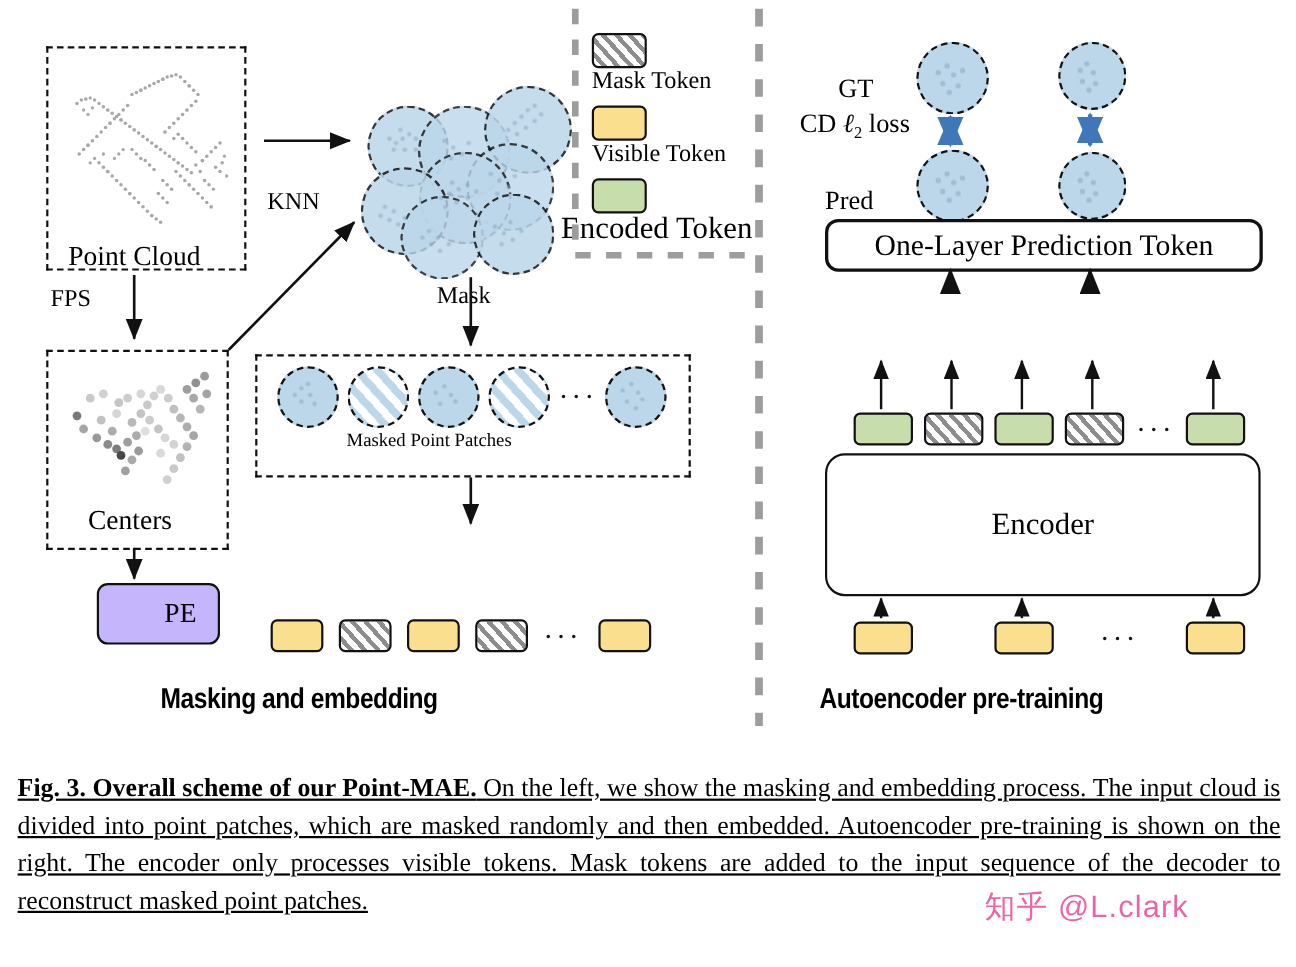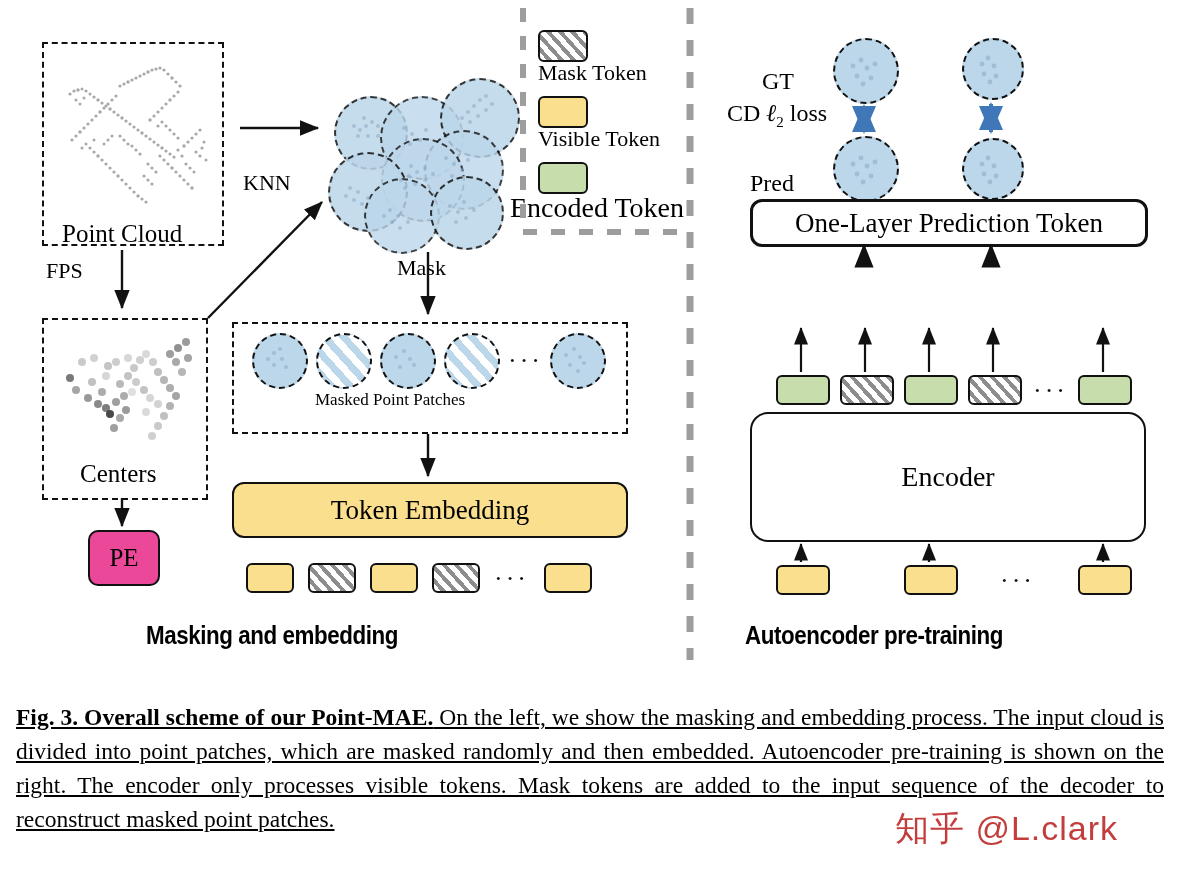--- a/index.html
+++ b/index.html
@@ -29,36 +29,36 @@
   .ell{position:absolute;letter-spacing:3px;font-size:26px;line-height:1;color:#111;
        font-family:"Liberation Serif","DejaVu Serif",serif;}
   .panel-title{position:absolute;white-space:nowrap;font-weight:bold;
        font-family:"Liberation Sans","DejaVu Sans",sans-serif;
        font-size:26px;letter-spacing:-0.5px;transform:scaleX(0.86);transform-origin:left center;}
   svg.ov{position:absolute;left:0;top:0;width:1178px;height:690px;overflow:visible;}
   .cap{position:absolute;left:16px;top:700px;width:1148px;
        font-size:23.5px;line-height:34px;text-align:justify;
        font-family:"Liberation Serif","DejaVu Serif",serif;text-decoration:underline;}
   .cap b{font-weight:bold;}
-  .wm{position:absolute;left:895px;top:806px;font-size:34px;color:#b91c1c;
+  .wm{position:absolute;left:895px;top:806px;font-size:28px;color:#ec4899;
       font-family:"Liberation Sans","DejaVu Sans",sans-serif;letter-spacing:1px;
       opacity:.85;pointer-events:none;}
 </style>
 </head>
 <body>
 
 <div class="fig">
 
   <div class="dashbox" style="left:42px;top:42px;width:178px;height:200px;"></div>
   <div class="lbl" style="left:62px;top:220px;font-size:25px;">Point Cloud</div>
 
   <div class="dashbox" style="left:42px;top:318px;width:162px;height:178px;"></div>
   <div class="lbl" style="left:80px;top:460px;font-size:25px;">Centers</div>
 
-  <div class="rbox" style="left:88px;top:530px;width:68px;height:52px;background:#ec4899;border-radius:10px;">
+  <div class="rbox" style="left:88px;top:530px;width:68px;height:52px;background:#c4b5fd;border-radius:10px;padding-left:40px;">
     <span style="font-size:25px;">PE</span>
   </div>
 
   <div class="lbl" style="left:46px;top:258px;font-size:22px;">FPS</div>
   <div class="lbl" style="left:243px;top:170px;font-size:22px;">KNN</div>
   <div class="lbl" style="left:357px;top:255px;font-size:22px;margin-left:40px;">Mask</div>
 
   <div class="circle c-dash c-blue" style="left:334px;top:96px;width:70px;height:70px;opacity:.85;"></div>
   <div class="circle c-dash c-blue" style="left:380px;top:96px;width:80px;height:80px;opacity:.8;"></div>
   <div class="circle c-dash c-blue" style="left:440px;top:78px;width:76px;height:76px;opacity:.85;"></div>
@@ -70,23 +70,20 @@
 
   <div class="dashbox" style="left:232px;top:322px;width:392px;height:108px;"></div>
   <div class="circle c-dash c-blue" style="left:252px;top:333px;width:52px;height:52px;"></div>
   <div class="circle c-dash c-stripe" style="left:316px;top:333px;width:52px;height:52px;"></div>
   <div class="circle c-dash c-blue" style="left:380px;top:333px;width:52px;height:52px;"></div>
   <div class="circle c-dash c-stripe" style="left:444px;top:333px;width:52px;height:52px;"></div>
   <div class="ell" style="left:508px;top:348px;">···</div>
   <div class="circle c-dash c-blue" style="left:550px;top:333px;width:52px;height:52px;"></div>
   <div class="lbl" style="left:286px;top:390px;font-size:17px;margin-left:29px;">Masked Point Patches</div>
 
-  <div class="rbox" style="left:232px;top:482px;width:392px;height:52px;background:#FADF8E;">
-    <span style="font-size:27px;">Token Embedding</span>
-  </div>
 
   <div class="token tok-yellow" style="left:246px;top:563px;width:44px;height:26px;"></div>
   <div class="token hatch" style="left:308px;top:563px;width:44px;height:26px;"></div>
   <div class="token tok-yellow" style="left:370px;top:563px;width:44px;height:26px;"></div>
   <div class="token hatch" style="left:432px;top:563px;width:44px;height:26px;"></div>
   <div class="ell" style="left:494px;top:566px;">···</div>
   <div class="token tok-yellow" style="left:544px;top:563px;width:44px;height:26px;"></div>
 
   <div class="panel-title" style="left:146px;top:620px;">Masking and embedding</div>
 

